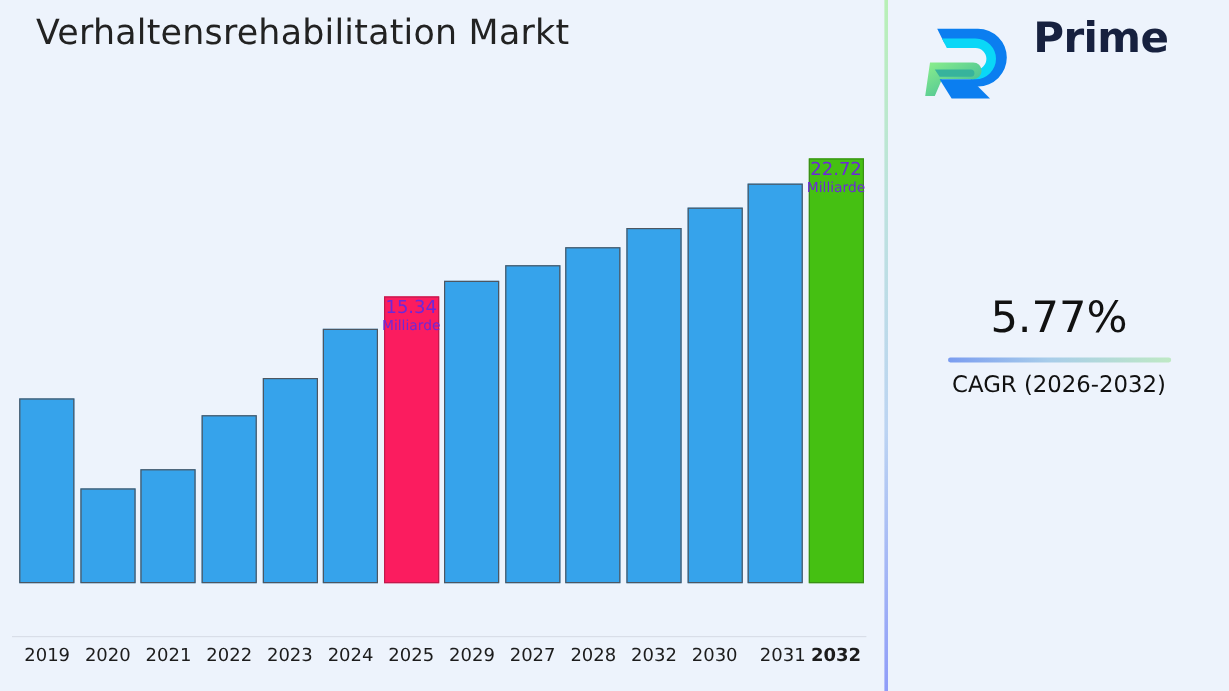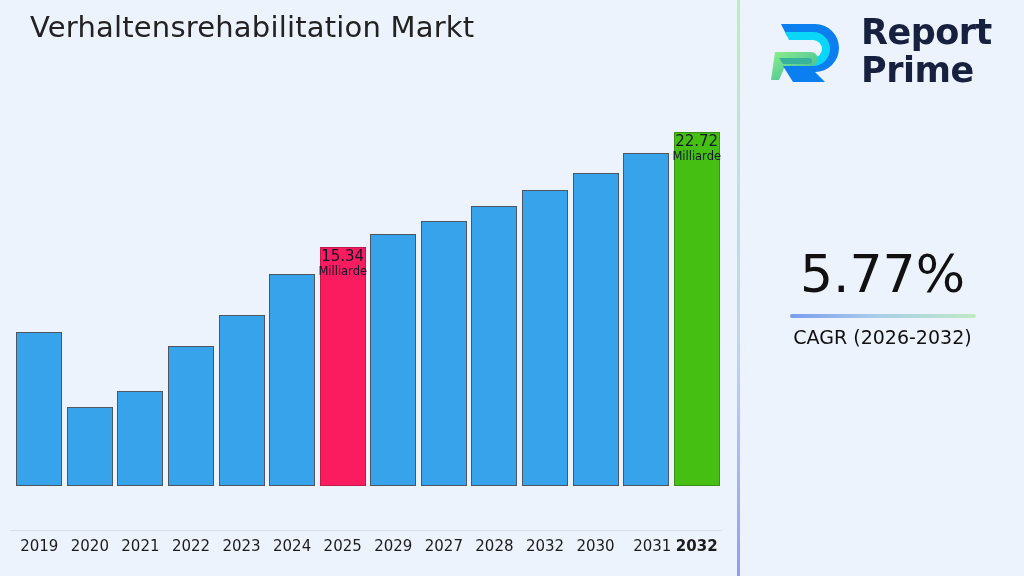--- a/index.html
+++ b/index.html
@@ -35,21 +35,21 @@
     border:1px solid #4d5661;
     box-sizing:border-box;
   }
   .bar.blue{background:#36a3eb;}
   .bar.pink{background:#fb1c5f;border-color:#c01a4c;}
   .bar.green{background:#45c012;border-color:#3a8f16;}
 
   .bar-label{
     position:absolute;
     text-align:center;
-    color:#0f172a;
+    color:#6d28d9;
     line-height:1.12;
     pointer-events:none;
   }
   .bar-label .val{display:block;font-size:15px;}
   .bar-label .unit{display:block;font-size:11.5px;}
 
   .xaxis{position:absolute;left:0;top:533px;width:738px;height:40px;}
   .xtick{
     position:absolute;top:4px;
     text-align:center;
@@ -68,21 +68,21 @@
   .logo{position:absolute;left:28px;top:14px;width:238px;height:78px;}
   .logo-mark{position:absolute;left:0;top:4px;width:80px;height:72px;}
   .logo-text{
     position:absolute;left:92px;top:0px;
     font-size:35px;font-weight:bold;color:#17213f;
     line-height:1.08;letter-spacing:-.5px;
   }
   .logo-text span{display:block;}
 
   .cagr-block{position:absolute;left:0;top:248px;width:283px;text-align:center;}
-  .cagr-value{font-size:52px;color:#111;line-height:1;}
+  .cagr-value{font-size:36px;color:#111;line-height:1;}
   .cagr-rule{
     width:186px;height:4px;margin:14px auto 8px auto;
     background:linear-gradient(to right,#7a9cf0 0%,#a8cdea 45%,#bfe9c4 100%);
     border-radius:2px;
   }
   .cagr-caption{font-size:19px;color:#111;}
 </style>
 </head>
 <body>
 
@@ -152,21 +152,20 @@
             </linearGradient>
           </defs>
           <path d="M12 6 H46 A24 24 0 0 1 46 54 H40 L40 42 H46 A12 12 0 0 0 46 18 H18 Z" fill="#0b7ef0"></path>
           <path d="M16 14 H44 A17 17 0 0 1 44 48 H40 L40 40 H44 A9 9 0 0 0 44 22 H20 Z" fill="#0ad7f7"></path>
           <path d="M6 34 H42 A7 7 0 0 1 42 48 H16 L10 62 L2 62 Z" fill="url(#gA)"></path>
           <path d="M14 48 H40 L56 64 H24 Z" fill="#0b7ef0"></path>
           <path d="M10 40 H40 A3 3 0 0 1 40 46 H14 Z" fill="#37b39c"></path>
         </svg>
       </div>
       <div class="logo-text">
-        <span>Report</span>
         <span>Prime</span>
       </div>
     </div>
 
     <div class="cagr-block">
       <div class="cagr-value">5.77%</div>
       <div class="cagr-rule"></div>
       <div class="cagr-caption">CAGR (2026-2032)</div>
     </div>
 

